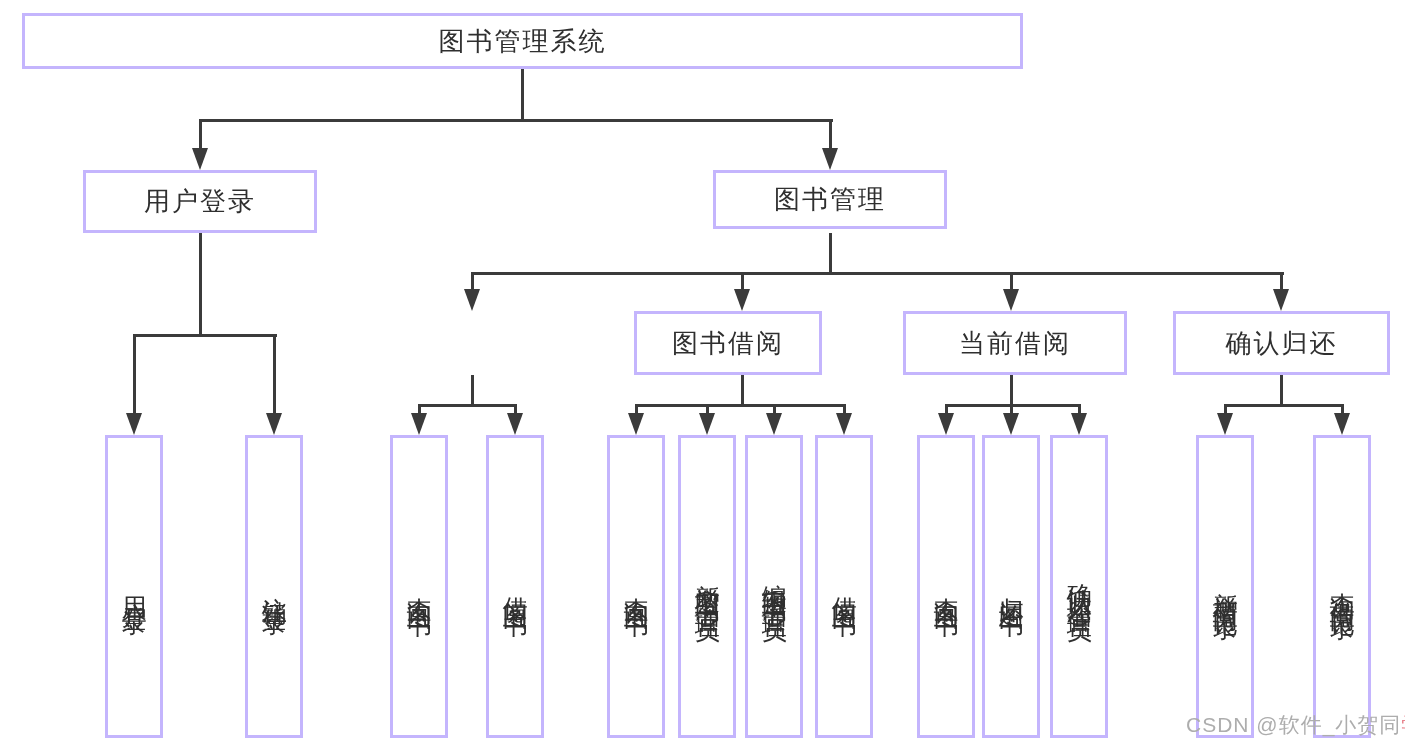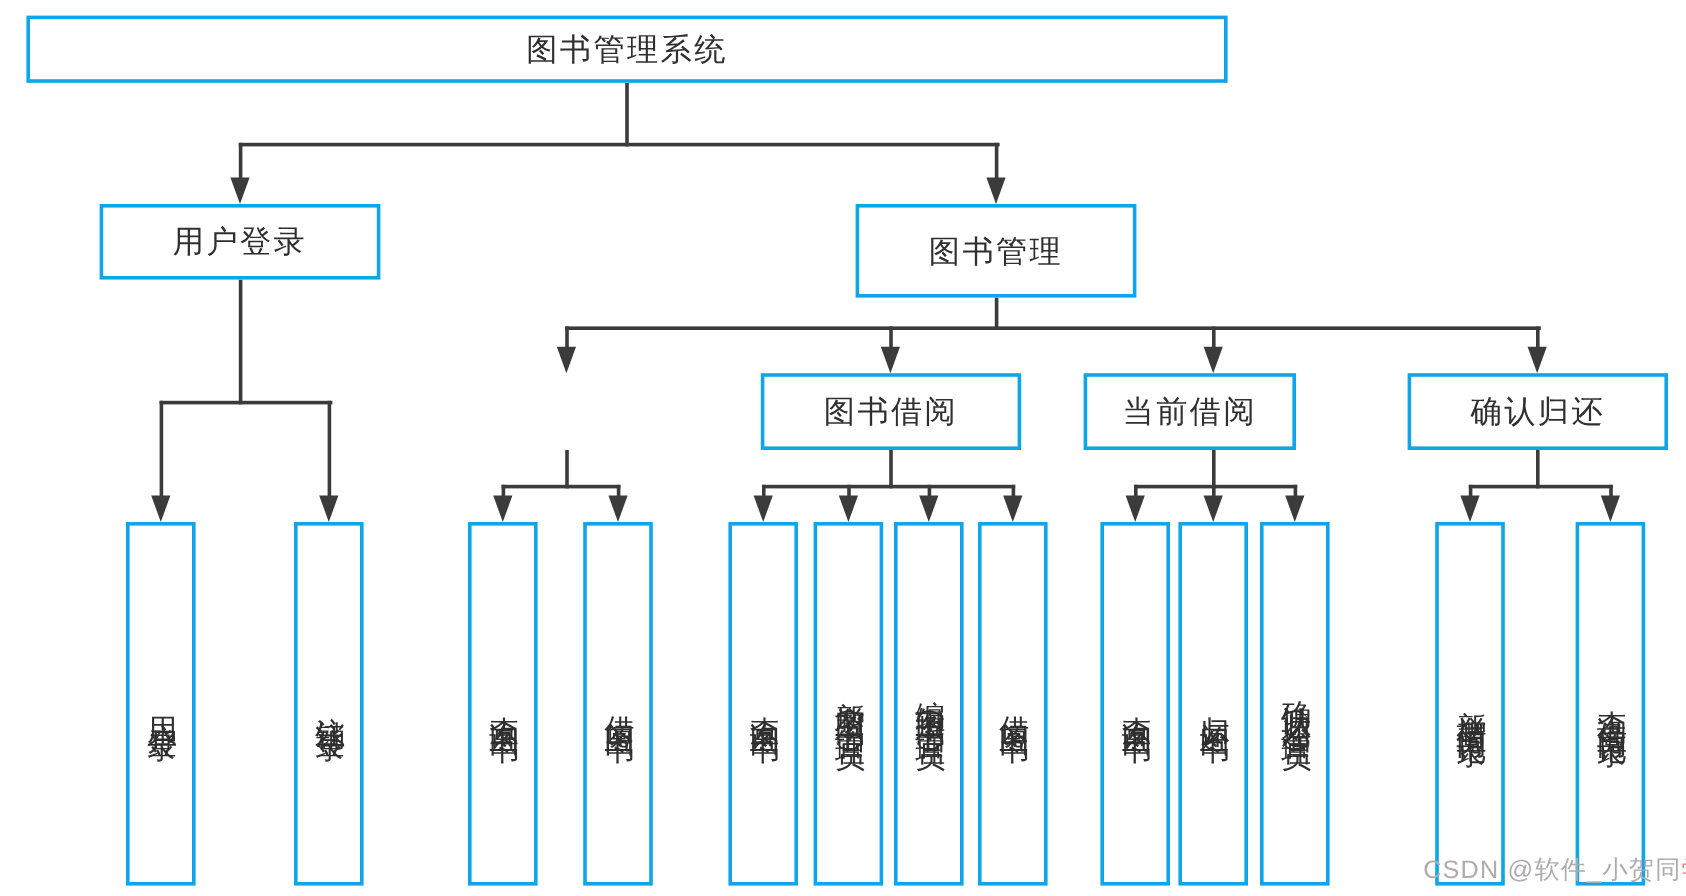--- a/index.html
+++ b/index.html
@@ -7,21 +7,21 @@
     position: relative;
     width: 1405px;
     height: 747px;
     background: #ffffff;
     overflow: hidden;
     font-family: "Liberation Sans", "DejaVu Sans", sans-serif;
   }
   .box {
     position: absolute;
     background: #ffffff;
-    border: 3px solid #0ea5e9;
+    border: 3px solid #c4b5fd;
     box-sizing: border-box;
     display: flex;
     align-items: center;
     justify-content: center;
     color: #2f2f2f;
     font-size: 26px;
     letter-spacing: 2px;
     white-space: nowrap;
     z-index: 2;
   }
@@ -72,21 +72,21 @@
   <div class="vline" style="left:521px; top:69px; height:53px;"></div>
   <div class="hline" style="left:199px; top:119px; width:634px;"></div>
   <div class="vline" style="left:199px; top:119px; height:30px;"></div>
   <div class="arrowhead" style="left:192px; top:148px;"></div>
   <div class="vline" style="left:829px; top:119px; height:30px;"></div>
   <div class="arrowhead" style="left:822px; top:148px;"></div>
 
   <div class="box" style="left:83px; top:170px; width:234px; height:63px;">
     <span>用户登录</span>
   </div>
-  <div class="box" style="left:713px; top:170px; width:234px; height:78px;">
+  <div class="box" style="left:713px; top:170px; width:234px; height:59px;">
     <span>图书管理</span>
   </div>
 
   <div class="vline" style="left:199px; top:233px; height:104px;"></div>
   <div class="hline" style="left:133px; top:334px; width:144px;"></div>
   <div class="vline" style="left:133px; top:334px; height:80px;"></div>
   <div class="arrowhead" style="left:126px; top:413px;"></div>
   <div class="vline" style="left:273px; top:334px; height:80px;"></div>
   <div class="arrowhead" style="left:266px; top:413px;"></div>
 
@@ -94,24 +94,24 @@
   <div class="hline" style="left:471px; top:272px; width:813px;"></div>
   <div class="vline" style="left:471px; top:272px; height:18px;"></div>
   <div class="arrowhead" style="left:464px; top:289px;"></div>
   <div class="vline" style="left:741px; top:272px; height:18px;"></div>
   <div class="arrowhead" style="left:734px; top:289px;"></div>
   <div class="vline" style="left:1010px; top:272px; height:18px;"></div>
   <div class="arrowhead" style="left:1003px; top:289px;"></div>
   <div class="vline" style="left:1280px; top:272px; height:18px;"></div>
   <div class="arrowhead" style="left:1273px; top:289px;"></div>
 
-  <div class="box" style="left:634px; top:311px; width:217px; height:64px;">
+  <div class="box" style="left:634px; top:311px; width:188px; height:64px;">
     <span>图书借阅</span>
   </div>
-  <div class="box" style="left:903px; top:311px; width:177px; height:64px;">
+  <div class="box" style="left:903px; top:311px; width:224px; height:64px;">
     <span>当前借阅</span>
   </div>
   <div class="box" style="left:1173px; top:311px; width:217px; height:64px;">
     <span>确认归还</span>
   </div>
 
   <div class="vline" style="left:471px; top:375px; height:32px;"></div>
   <div class="hline" style="left:418px; top:404px; width:99px;"></div>
   <div class="vline" style="left:418px; top:404px; height:10px;"></div>
   <div class="arrowhead" style="left:411px; top:413px;"></div>

